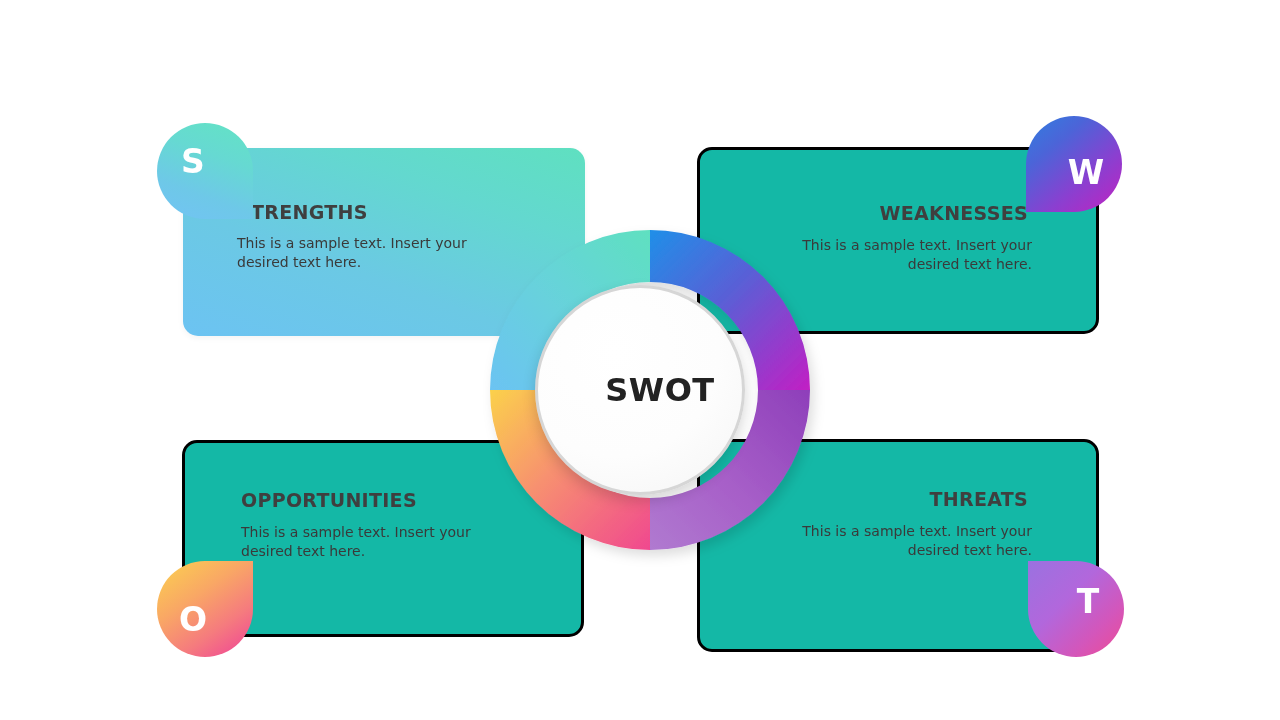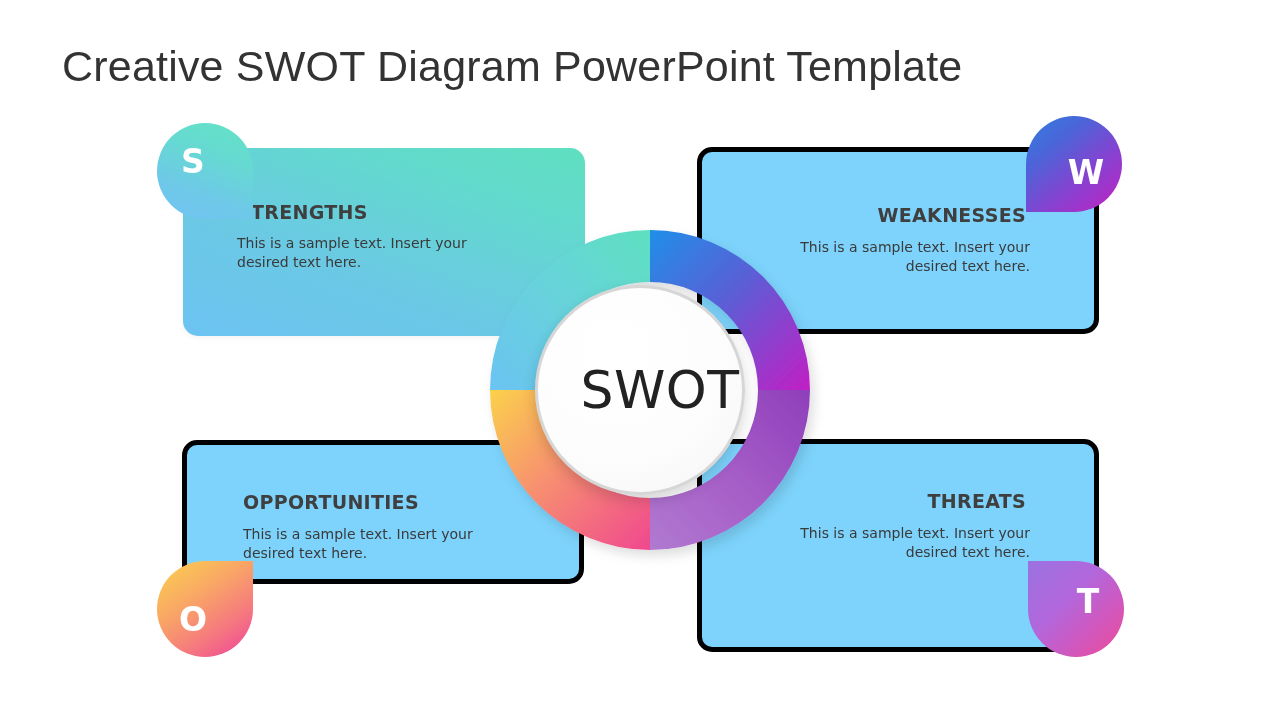--- a/index.html
+++ b/index.html
@@ -29,22 +29,22 @@
     font-family: "Liberation Sans", sans-serif;
   }
 
   
   .card {
     position: absolute;
     box-sizing: border-box;
     border-radius: 15px;
   }
   .card.plain {
-    background: #7dd3fc;
-    border: 5px solid #000000;
+    background: #14b8a6;
+    border: 3px solid #000000;
   }
   .card-title {
     position: absolute;
     font-size: 19px;
     font-weight: bold;
     color: #3f3f3f;
     letter-spacing: 0.3px;
     white-space: nowrap;
   }
   .card-body {
@@ -75,21 +75,21 @@
     height: 187px;
   }
   #card-weaknesses .card-title { right: 68px; top: 52px; }
   #card-weaknesses .card-body  { right: 64px; top: 86px; text-align: right; }
 
   
   #card-opportunities {
     left: 182px;
     top: 440px;
     width: 402px;
-    height: 144px;
+    height: 197px;
   }
   #card-opportunities .card-title { left: 56px; top: 46px; }
   #card-opportunities .card-body  { left: 56px; top: 80px; text-align: left; }
 
   
   #card-threats {
     left: 697px;
     top: 439px;
     width: 402px;
     height: 213px;
@@ -162,33 +162,32 @@
     border-radius: 50%;
     background: radial-gradient(circle at 38% 32%, #ffffff 0%, #fdfdfd 55%, #f4f4f4 100%);
     border: 3px solid #d6d6d6;
     box-sizing: border-box;
     display: flex;
     align-items: center;
     justify-content: center;
     box-shadow: 0 6px 14px rgba(0,0,0,0.16);
   }
   #center-label {
-    font-size: 52px;
-    font-weight: normal;
+    font-size: 32px;
+    font-weight: bold;
     color: #222222;
     letter-spacing: 0.5px;
     margin-left: 40px;
   }
 </style>
 </head>
 <body>
 
 <div id="slide">
 
-  <div id="page-title">Creative SWOT Diagram PowerPoint Template</div>
 
   <div class="card" id="card-strengths">
     <div class="card-title">STRENGTHS</div>
     <div class="card-body">This is a sample text. Insert your desired text here.</div>
   </div>
   <div class="leaf" id="leaf-s">
     <span>S</span>
   </div>
 
   <div class="card plain" id="card-weaknesses">

